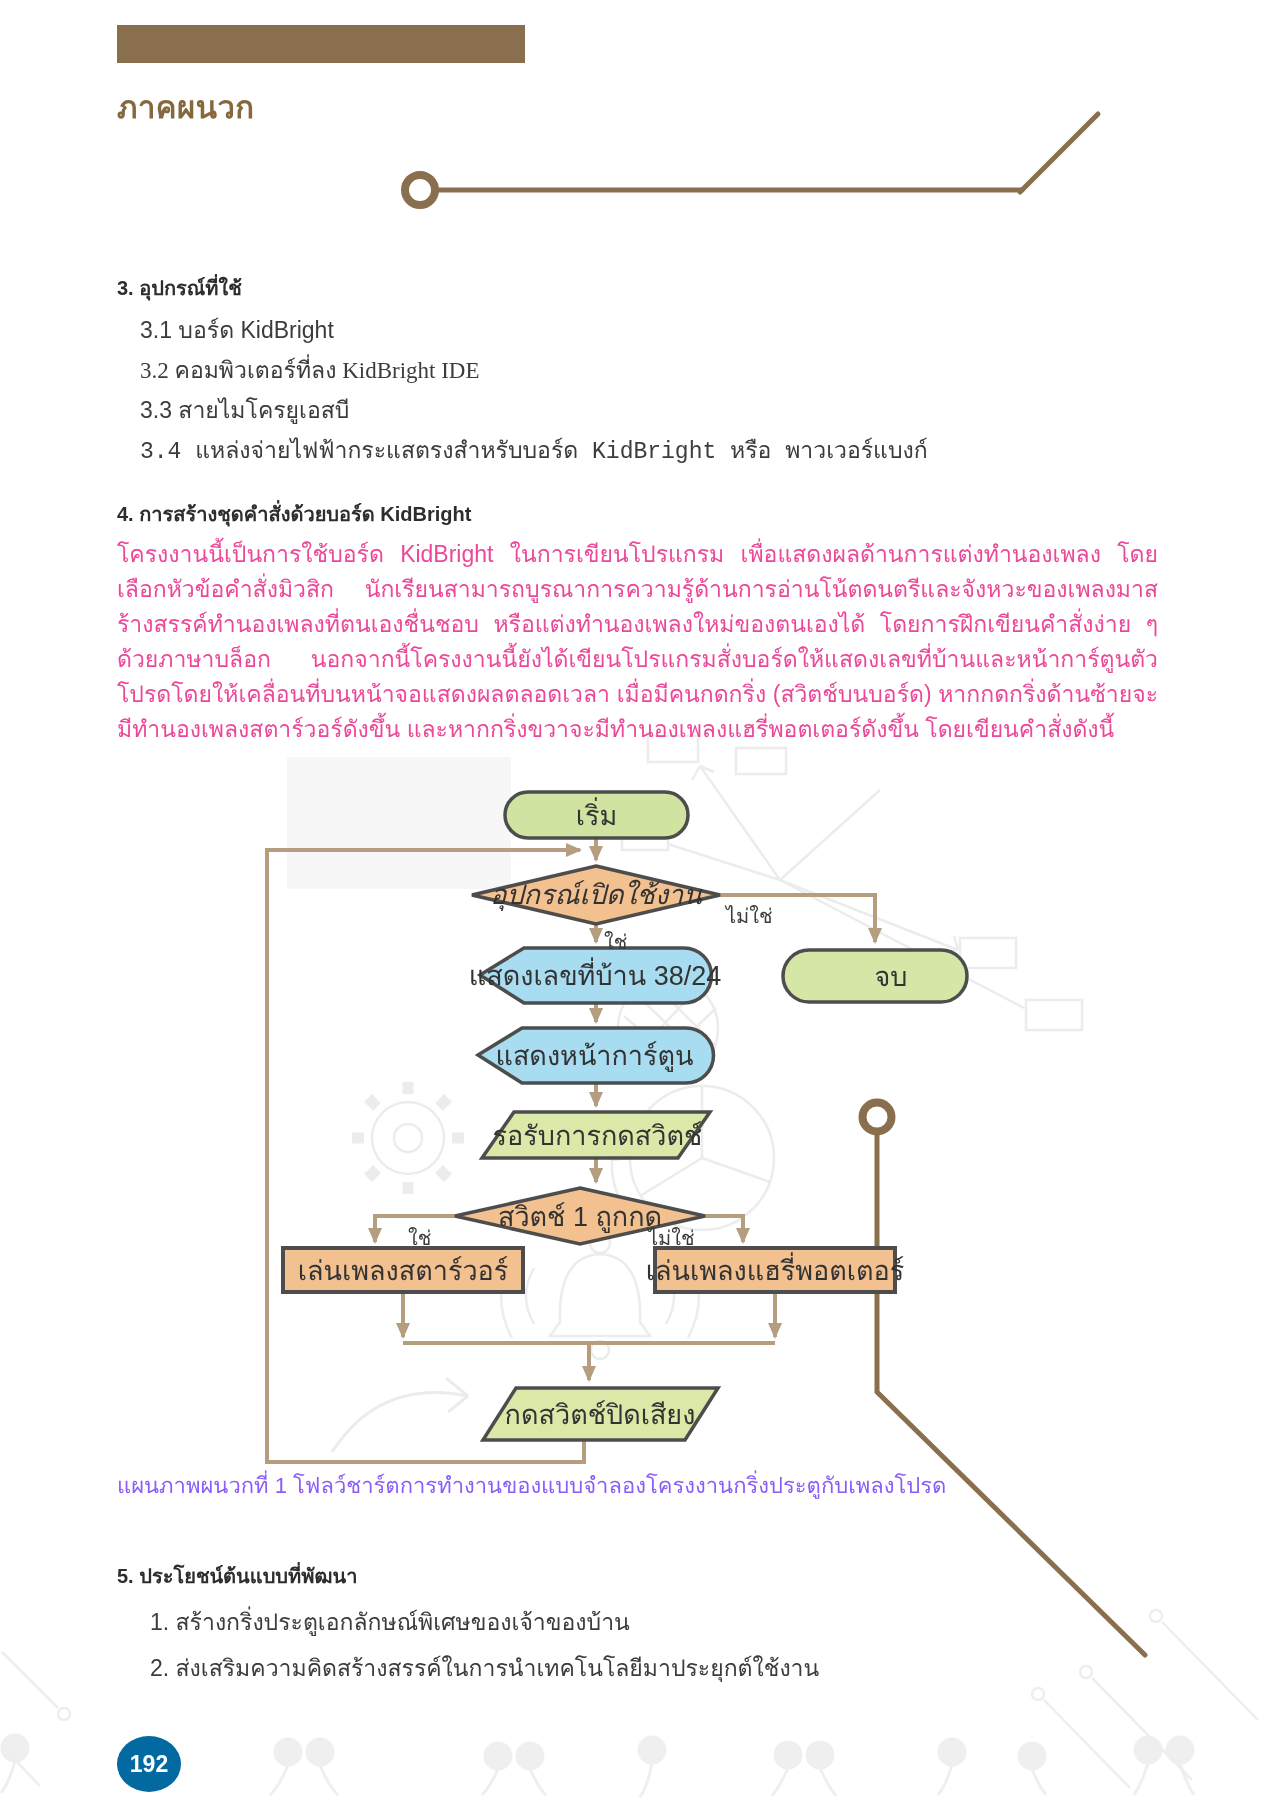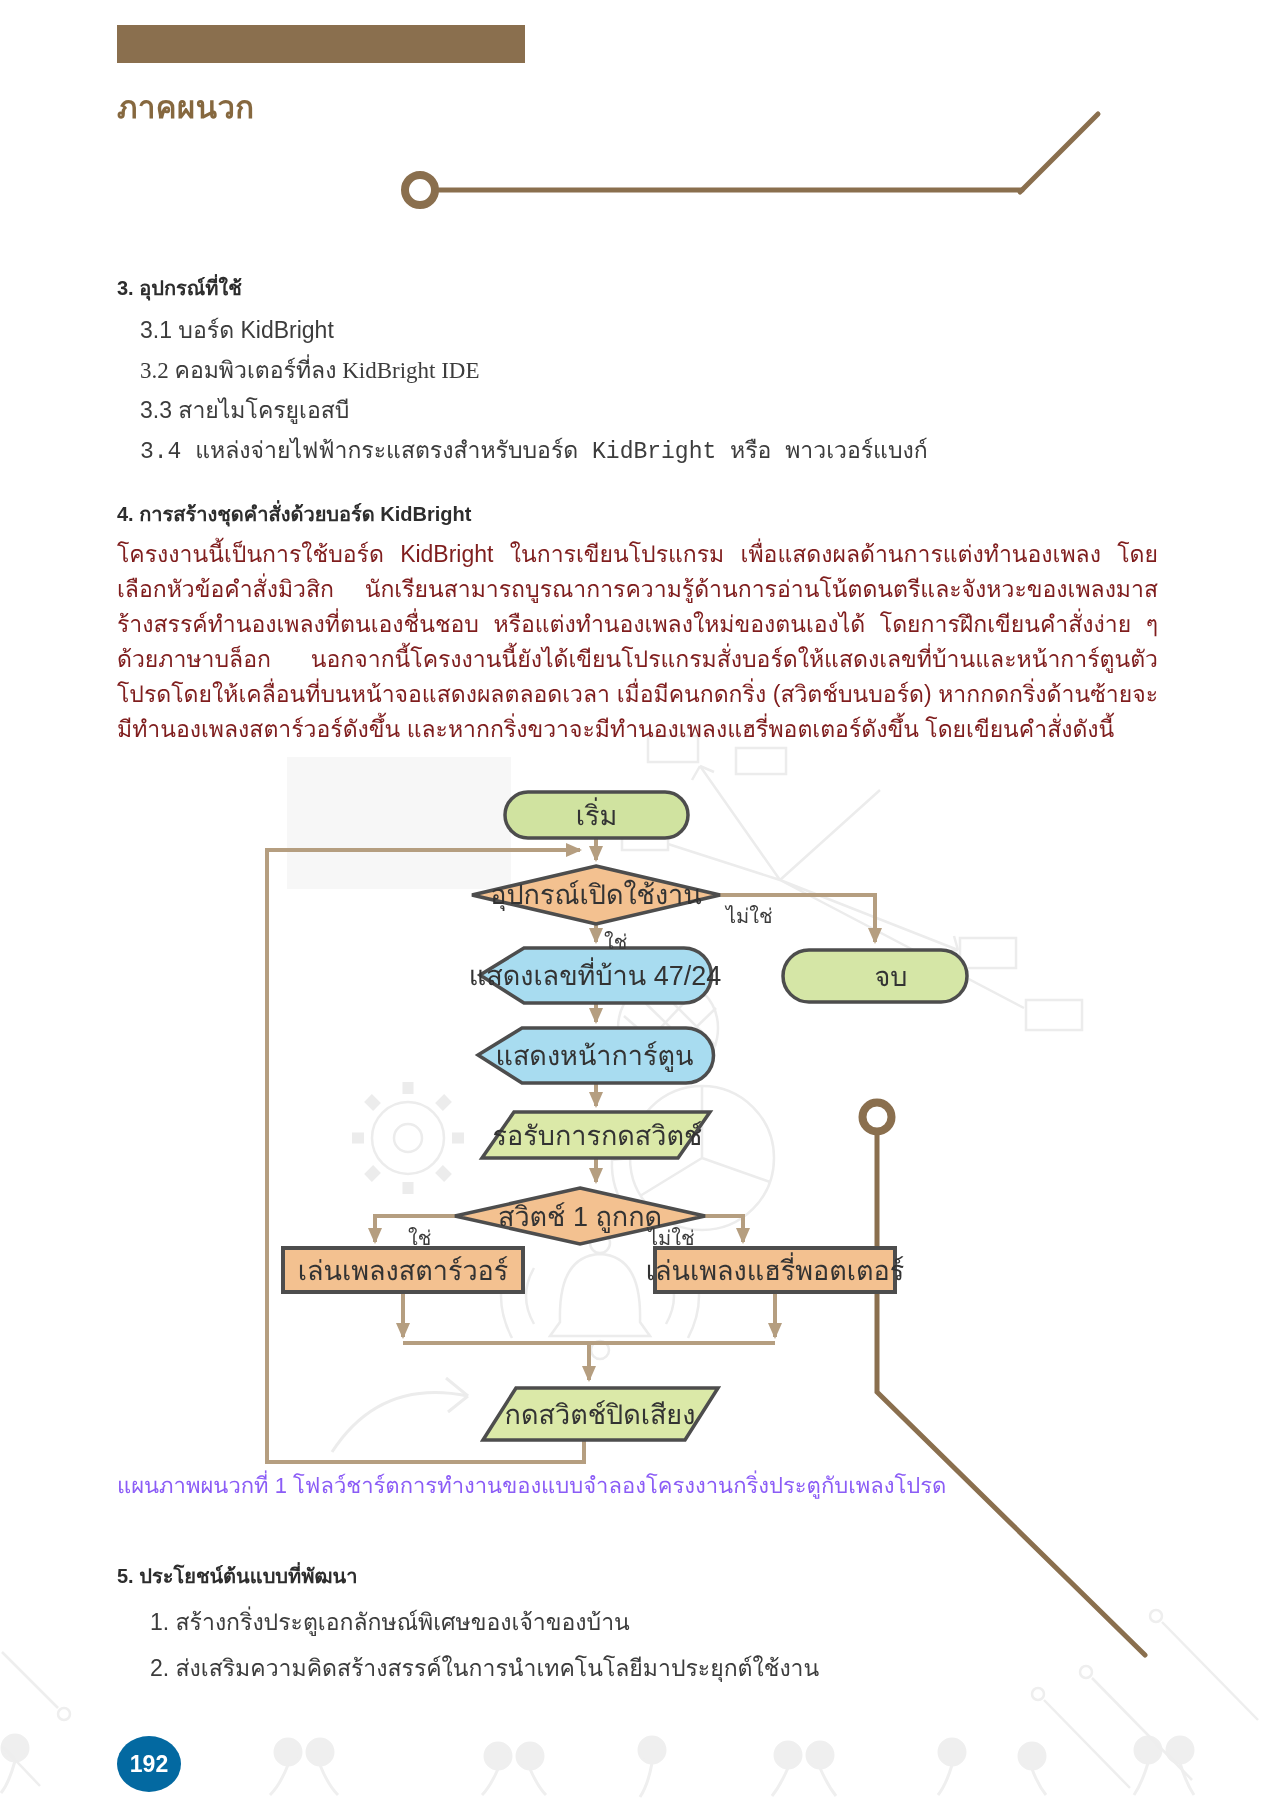--- a/index.html
+++ b/index.html
@@ -6,21 +6,21 @@
   .page{
     position:relative;width:1272px;height:1800px;background:#fff;overflow:hidden;
     font-family:"Liberation Sans","DejaVu Sans",sans-serif;color:#3c3c3c;
   }
   .abs{position:absolute;}
   .header-bar{left:117px;top:25px;width:408px;height:38px;background:#8a6f4e;}
   .page-title{left:117px;top:82px;font-size:31px;font-weight:700;color:#86683f;letter-spacing:.5px;}
   .sec-heading{font-size:20px;font-weight:700;color:#2d2d2d;}
   .body-line{font-size:23px;color:#3c3c3c;white-space:nowrap;}
   .paragraph{left:117px;top:537px;width:1041px;font-size:23px;line-height:35px;
-    text-align:justify;color:#7f1d1d;}
+    text-align:justify;color:#ec4899;}
   .caption{left:117px;top:1468px;font-size:22px;color:#8b5cf6;white-space:nowrap;}
   .flow-label{position:absolute;display:flex;align-items:center;justify-content:center;
     text-align:center;font-size:27px;color:#333;white-space:nowrap;z-index:3;}
   .branch-label{position:absolute;font-size:20px;color:#3c3c3c;z-index:3;white-space:nowrap;}
   .page-badge{left:117px;top:1736px;width:64px;height:56px;background:#0369a1;border-radius:50%;
     display:flex;align-items:center;justify-content:center;color:#fff;font-size:23px;font-weight:700;z-index:4;}
   svg.overlay{position:absolute;left:0;top:0;z-index:1;}
   .txt{z-index:2;}
 </style>
 </head>
@@ -150,24 +150,24 @@
     <div class="abs body-line txt" style="left:140px;top:432px;font-family:Liberation Mono, monospace;">3.4 แหล่งจ่ายไฟฟ้ากระแสตรงสำหรับบอร์ด KidBright หรือ พาวเวอร์แบงก์</div>
   </div>
 
   <div>
     <div class="abs sec-heading txt" style="left:117px;top:498px;">4. การสร้างชุดคำสั่งด้วยบอร์ด KidBright</div>
     <div class="abs paragraph txt">โครงงานนี้เป็นการใช้บอร์ด KidBright ในการเขียนโปรแกรม เพื่อแสดงผลด้านการแต่งทำนองเพลง โดยเลือกหัวข้อคำสั่งมิวสิก นักเรียนสามารถบูรณาการความรู้ด้านการอ่านโน้ตดนตรีและจังหวะของเพลงมาสร้างสรรค์ทำนองเพลงที่ตนเองชื่นชอบ หรือแต่งทำนองเพลงใหม่ของตนเองได้ โดยการฝึกเขียนคำสั่งง่าย ๆ ด้วยภาษาบล็อก นอกจากนี้โครงงานนี้ยังได้เขียนโปรแกรมสั่งบอร์ดให้แสดงเลขที่บ้านและหน้าการ์ตูนตัวโปรดโดยให้เคลื่อนที่บนหน้าจอแสดงผลตลอดเวลา เมื่อมีคนกดกริ่ง (สวิตช์บนบอร์ด) หากกดกริ่งด้านซ้ายจะมีทำนองเพลงสตาร์วอร์ดังขึ้น และหากกริ่งขวาจะมีทำนองเพลงแฮรี่พอตเตอร์ดังขึ้น โดยเขียนคำสั่งดังนี้</div>
   </div>
 
   <div>
     <div class="flow-label" style="left:505px;top:792px;width:183px;height:46px;">เริ่ม</div>
-    <div class="flow-label" style="left:472px;top:864px;width:248px;height:60px;">อุปกรณ์เปิดใช้งาน</div>
+    <div class="flow-label" style="left:472px;top:864px;width:248px;height:60px;font-style:italic;">อุปกรณ์เปิดใช้งาน</div>
     <div class="branch-label" style="left:604px;top:926px;">ใช่</div>
     <div class="branch-label" style="left:726px;top:900px;">ไม่ใช่</div>
-    <div class="flow-label" style="left:480px;top:948px;width:230px;height:55px;">แสดงเลขที่บ้าน 47/24</div>
+    <div class="flow-label" style="left:480px;top:948px;width:230px;height:55px;">แสดงเลขที่บ้าน 38/24</div>
     <div class="flow-label" style="left:783px;top:950px;width:184px;height:52px;margin-left:16px;">จบ</div>
     <div class="flow-label" style="left:478px;top:1028px;width:233px;height:55px;">แสดงหน้าการ์ตูน</div>
     <div class="flow-label" style="left:490px;top:1112px;width:215px;height:46px;">รอรับการกดสวิตช์</div>
     <div class="flow-label" style="left:455px;top:1188px;width:250px;height:56px;">สวิตช์ 1 ถูกกด</div>
     <div class="branch-label" style="left:408px;top:1222px;">ใช่</div>
     <div class="branch-label" style="left:648px;top:1222px;">ไม่ใช่</div>
     <div class="flow-label" style="left:283px;top:1248px;width:240px;height:44px;">เล่นเพลงสตาร์วอร์</div>
     <div class="flow-label" style="left:655px;top:1248px;width:240px;height:44px;text-align:center;">เล่นเพลงแฮรี่พอตเตอร์</div>
     <div class="flow-label" style="left:490px;top:1388px;width:220px;height:52px;">กดสวิตช์ปิดเสียง</div>
     <div class="abs caption txt">แผนภาพผนวกที่ 1 โฟลว์ชาร์ตการทำงานของแบบจำลองโครงงานกริ่งประตูกับเพลงโปรด</div>

